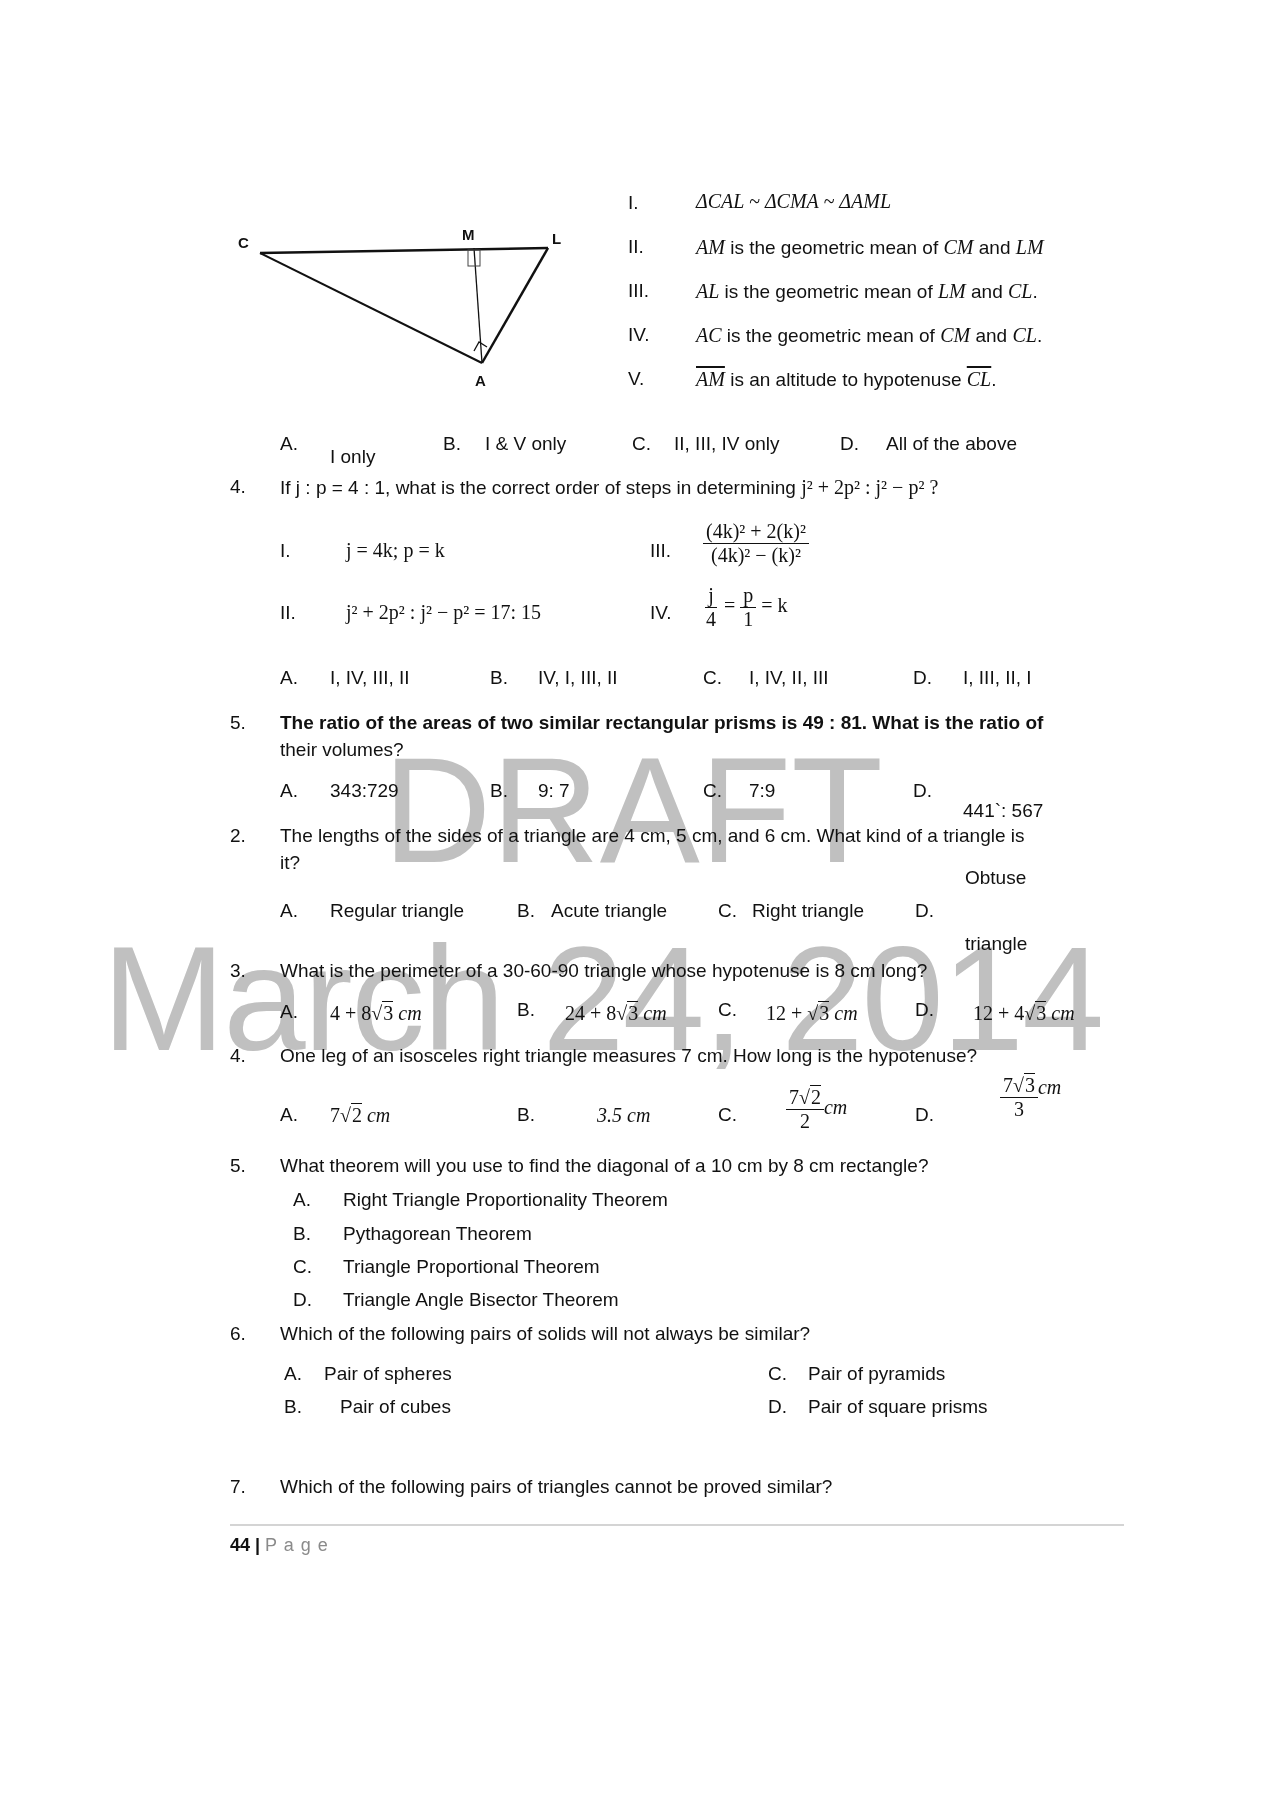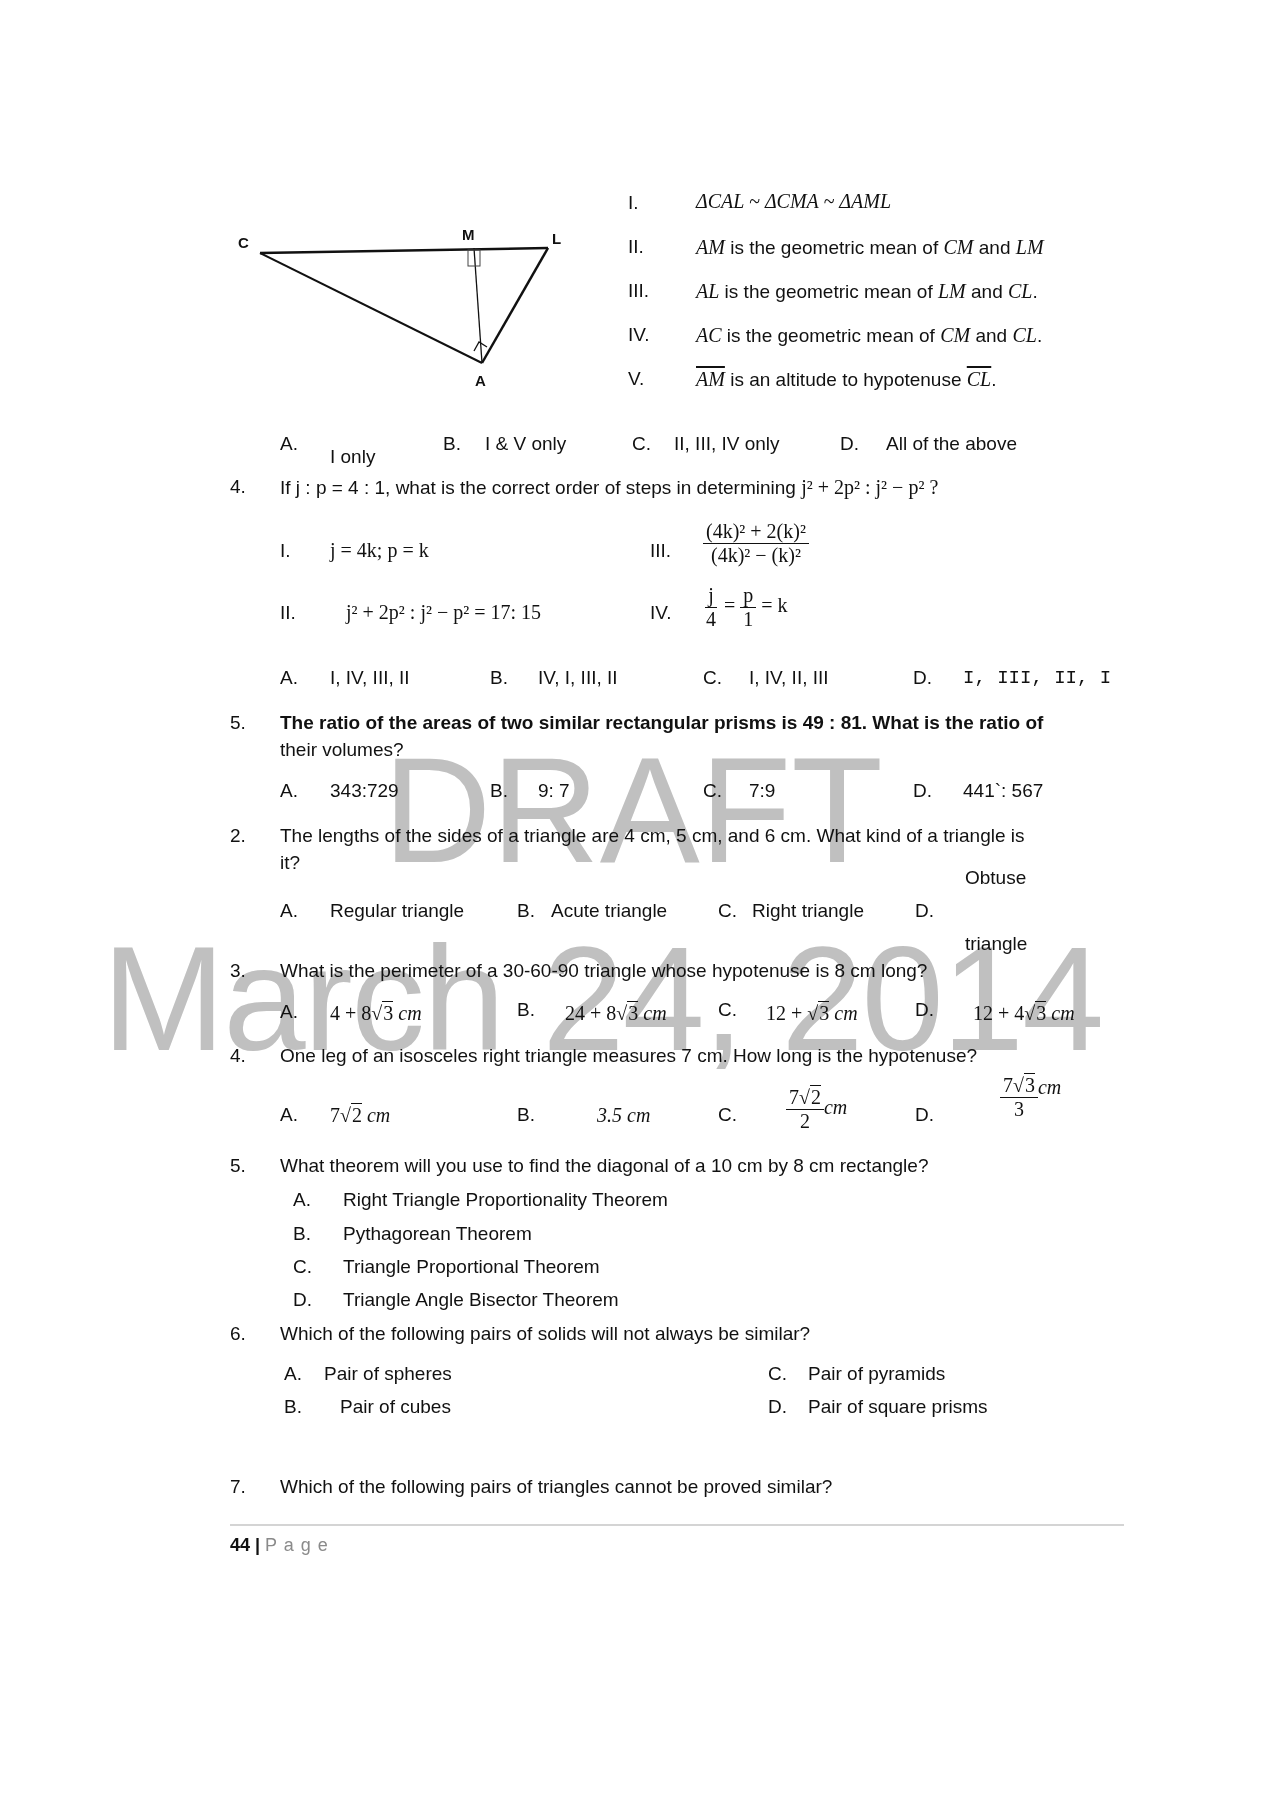--- a/index.html
+++ b/index.html
@@ -73,21 +73,21 @@
   <div class="abs" style="left:840px; top:433px;"><span>D.</span><span class="abs" style="left:46px;">All of the above</span></div>
 </div>
 
 <div class="abs" style="left:230px; top:476px;">4.</div>
 <div class="abs" style="left:280px; top:476px;">
   <span>If j : p = 4 : 1,  what is the correct order of steps in determining  </span><span class="mathr">j² + 2p² : j² − p² ?</span>
 </div>
 
 <div class="abs" style="left:280px; top:540px;">
   <span>I.</span>
-  <span class="mathr abs" style="left:50px; top:-1px;">j = 4k; p = k</span>
+  <span class="mathr abs" style="left:66px; top:-1px;">j = 4k; p = k</span>
 </div>
 <div class="abs" style="left:280px; top:602px;">
   <span>II.</span>
   <span class="mathr abs" style="left:66px; top:-1px;">j² + 2p² : j² − p² = 17: 15</span>
 </div>
 <div class="abs" style="left:650px; top:540px;">
   <span>III.</span>
 </div>
 <div class="abs mathr" style="left:703px; top:520px;">
   <span class="frac">
@@ -108,31 +108,31 @@
       <span class="num">p</span>
       <span class="den">1</span>
     </span>
   <span>= k</span>
 </div>
 
 <div>
   <div class="abs" style="left:280px; top:667px;"><span>A.</span><span class="abs" style="left:50px;">I, IV, III, II</span></div>
   <div class="abs" style="left:490px; top:667px;"><span>B.</span><span class="abs" style="left:48px;">IV, I, III, II</span></div>
   <div class="abs" style="left:703px; top:667px;"><span>C.</span><span class="abs" style="left:46px;">I, IV, II, III</span></div>
-  <div class="abs" style="left:913px; top:667px;"><span>D.</span><span class="abs" style="left:50px;font-family:Liberation Mono, monospace;">I, III, II, I</span></div>
+  <div class="abs" style="left:913px; top:667px;"><span>D.</span><span class="abs" style="left:50px;">I, III, II, I</span></div>
 </div>
 
 <div class="abs" style="left:230px; top:712px;">5.</div>
 <div class="abs" style="left:280px; top:712px;font-weight:bold;">The ratio of the areas of two similar rectangular prisms is 49 : 81. What is the ratio of</div>
 <div class="abs" style="left:280px; top:739px;">their volumes?</div>
 <div>
   <div class="abs" style="left:280px; top:780px;"><span>A.</span><span class="abs" style="left:50px;">343:729</span></div>
   <div class="abs" style="left:490px; top:780px;"><span>B.</span><span class="abs" style="left:48px;">9: 7</span></div>
   <div class="abs" style="left:703px; top:780px;"><span>C.</span><span class="abs" style="left:46px;">7:9</span></div>
-  <div class="abs" style="left:913px; top:780px;"><span>D.</span><span class="abs" style="left:50px;">441`: 567</span></div>
+  <div class="abs" style="left:913px; top:780px;"><span>D.</span><span class="abs" style="left:50px;margin-top:20px;">441`: 567</span></div>
 </div>
 
 <div class="abs" style="left:230px; top:825px;">2.</div>
 <div class="abs" style="left:280px; top:825px;">The lengths of the sides of a triangle are 4 cm, 5 cm, and 6 cm. What kind of a triangle is</div>
 <div class="abs" style="left:280px; top:852px;">it?</div>
 <div>
   <div class="abs" style="left:280px; top:900px;"><span>A.</span><span class="abs" style="left:50px;">Regular triangle</span></div>
   <div class="abs" style="left:517px; top:900px;"><span>B.</span><span class="abs" style="left:34px;">Acute triangle</span></div>
   <div class="abs" style="left:718px; top:900px;"><span>C.</span><span class="abs" style="left:34px;">Right triangle</span></div>
   <div class="abs" style="left:915px; top:900px;">

